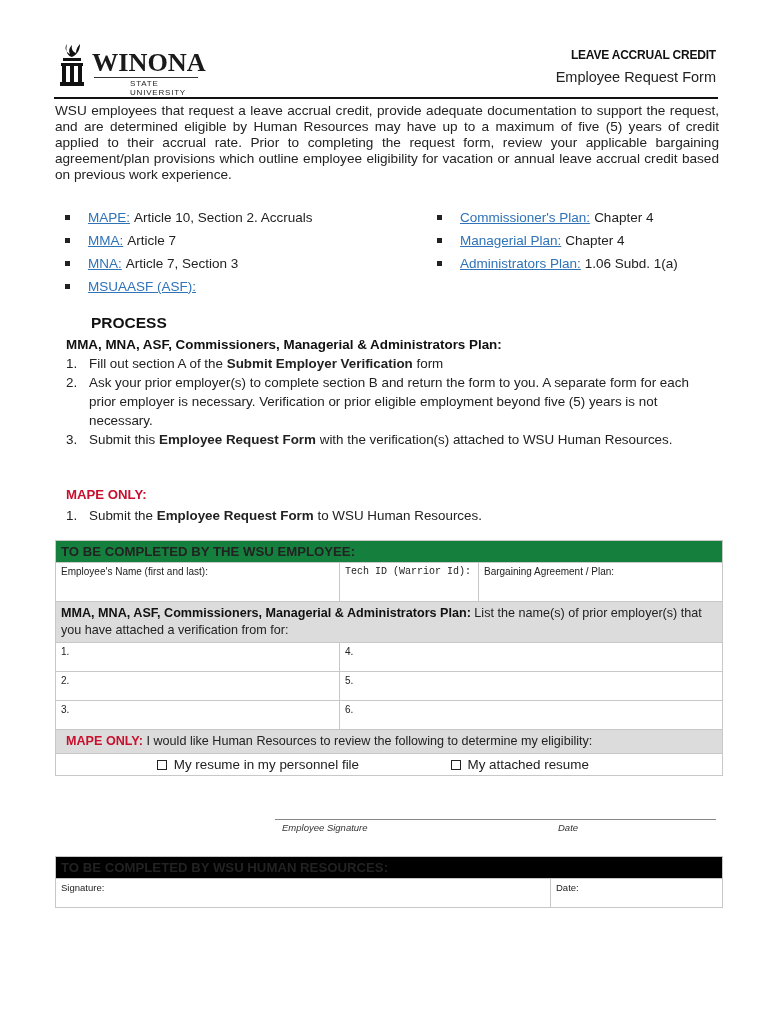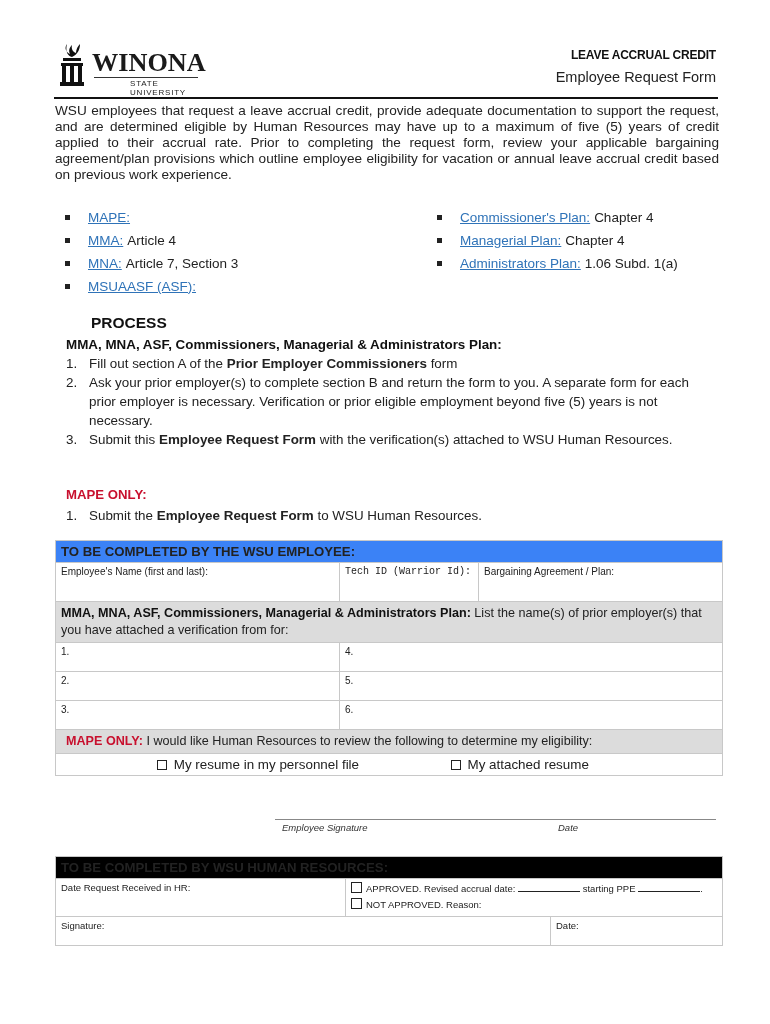--- a/index.html
+++ b/index.html
@@ -33,21 +33,21 @@
     .steps { position: absolute; left: 66px; top: 354px; width: 650px; font-size: 13.4px; line-height: 19px; color: #222; }
     .steps .step { display: flex; }
     .steps .num { width: 23px; flex: none; }
     .steps .txt { flex: 1; }
     .mape-only-h { position: absolute; left: 66px; top: 487px; font-size: 13.2px; font-weight: bold; color: #c8102e; }
     .mape-step { position: absolute; left: 66px; top: 506px; font-size: 13.4px; line-height: 19px; color: #222; display: flex; }
     .mape-step .num { width: 23px; }
 
     table.form { position: absolute; left: 55px; border-collapse: collapse; width: 668px; font-size: 10px; }
     table.form td { border: 1px solid #c8c8c8; vertical-align: top; padding: 3px 5px; color: #222; }
-    .hdr-purple td { background: #3b82f6; color: #fff; font-weight: bold; font-size: 13.2px; padding: 4px 5px; border-color: #4b0c9e; }
+    .hdr-purple td { background: #15803d; color: #fff; font-weight: bold; font-size: 13.2px; padding: 4px 5px; border-color: #4b0c9e; }
     .hdr-black td { background: #000; color: #fff; font-weight: bold; font-size: 13.2px; padding: 4px 5px; border-color: #000; }
     .gray td { background: #dcdcdc; font-size: 12.6px; line-height: 17px; padding: 3px 5px; }
     .gray b { font-weight: bold; color: #111; }
     .red { color: #c8102e; font-weight: bold; }
     .check-row td { font-size: 13.4px; height: 20px; padding: 5px 5px; }
     .cb { display: inline-block; width: 10px; height: 10px; border: 1px solid #222; vertical-align: -1px; margin-right: 7px; }
     .cb-lg { width: 11px; height: 11px; margin-right: 4px; }
 
     .sig-line { position: absolute; left: 275px; top: 819px; width: 441px; height: 1px; background: #888; }
     .sig-label { position: absolute; top: 822px; font-size: 9.5px; font-style: italic; color: #333; }
@@ -78,25 +78,26 @@
 </div>
 <div class="title-rule"></div>
 
 <p class="intro">WSU employees that request a leave accrual credit, provide adequate documentation to support the request, and are determined eligible by Human Resources may have up to a maximum of five (5) years of credit applied to their accrual rate. Prior to completing the request form, review your applicable bargaining agreement/plan provisions which outline employee eligibility for vacation or annual leave accrual credit based on previous work experience.</p>
 
 <div class="refs">
   <div class="col left">
     <div class="item">
         <span class="bullet"></span>
         <a href="#">MAPE:</a>
+        <span class="rest">Article 10, Section 2. Accruals</span>
       </div>
     <div class="item">
         <span class="bullet"></span>
         <a href="#">MMA:</a>
-        <span class="rest">Article 4</span>
+        <span class="rest">Article 7</span>
       </div>
     <div class="item">
         <span class="bullet"></span>
         <a href="#">MNA:</a>
         <span class="rest">Article 7, Section 3</span>
       </div>
     <div class="item">
         <span class="bullet"></span>
         <a href="#">MSUAASF (ASF):</a>
       </div>
@@ -118,21 +119,21 @@
         <span class="rest">1.06 Subd. 1(a)</span>
       </div>
   </div>
 </div>
 
 <div class="process-h">PROCESS</div>
 <div class="process-sub">MMA, MNA, ASF, Commissioners, Managerial &amp; Administrators Plan:</div>
 <div class="steps">
   <div class="step">
     <span class="num">1.</span>
-    <span class="txt"><span>Fill out section A of the </span><b>Prior Employer Commissioners</b><span> form</span></span>
+    <span class="txt"><span>Fill out section A of the </span><b>Submit Employer Verification</b><span> form</span></span>
   </div>
   <div class="step">
     <span class="num">2.</span>
     <span class="txt"><span>Ask your prior employer(s) to complete section B and return the form to you. A separate form for each prior employer is necessary. Verification or prior eligible employment beyond five (5) years is not necessary.</span></span>
   </div>
   <div class="step">
     <span class="num">3.</span>
     <span class="txt"><span>Submit this </span><b>Employee Request Form</b><span> with the verification(s) attached to WSU Human Resources.</span></span>
   </div>
 </div>
@@ -183,25 +184,18 @@
 
 <div class="sig-line"></div>
 <div class="sig-label" style="left:282px;">Employee Signature</div>
 <div class="sig-label" style="left:558px;">Date</div>
 
 <table class="form" style="top:856px;">
   <tbody>
       <tr class="hdr-black">
     <td colspan="3">TO BE COMPLETED BY WSU HUMAN RESOURCES:</td>
   </tr>
-  <tr style="height:36px;">
-    <td style="width:290px; font-size:9.5px;"><span>Date Request Received in HR:</span></td>
-    <td colspan="2" style="font-size:9.5px; line-height:16px; padding-top:2px;">
-      <div><span class="cb cb-lg"></span><span>APPROVED. Revised accrual date:</span> <span class="underline-blank" style="width:62px;"></span> <span>starting PPE</span> <span class="underline-blank" style="width:62px;"></span>.</div>
-      <div><span class="cb cb-lg"></span><span>NOT APPROVED. Reason:</span></div>
-    </td>
-  </tr>
   <tr style="height:29px;">
     <td colspan="2" style="font-size:9.5px;"><span>Signature:</span></td>
     <td style="width:172px; font-size:9.5px;"><span>Date:</span></td>
   </tr>
 </tbody>
   </table>
 
 </body></html>

